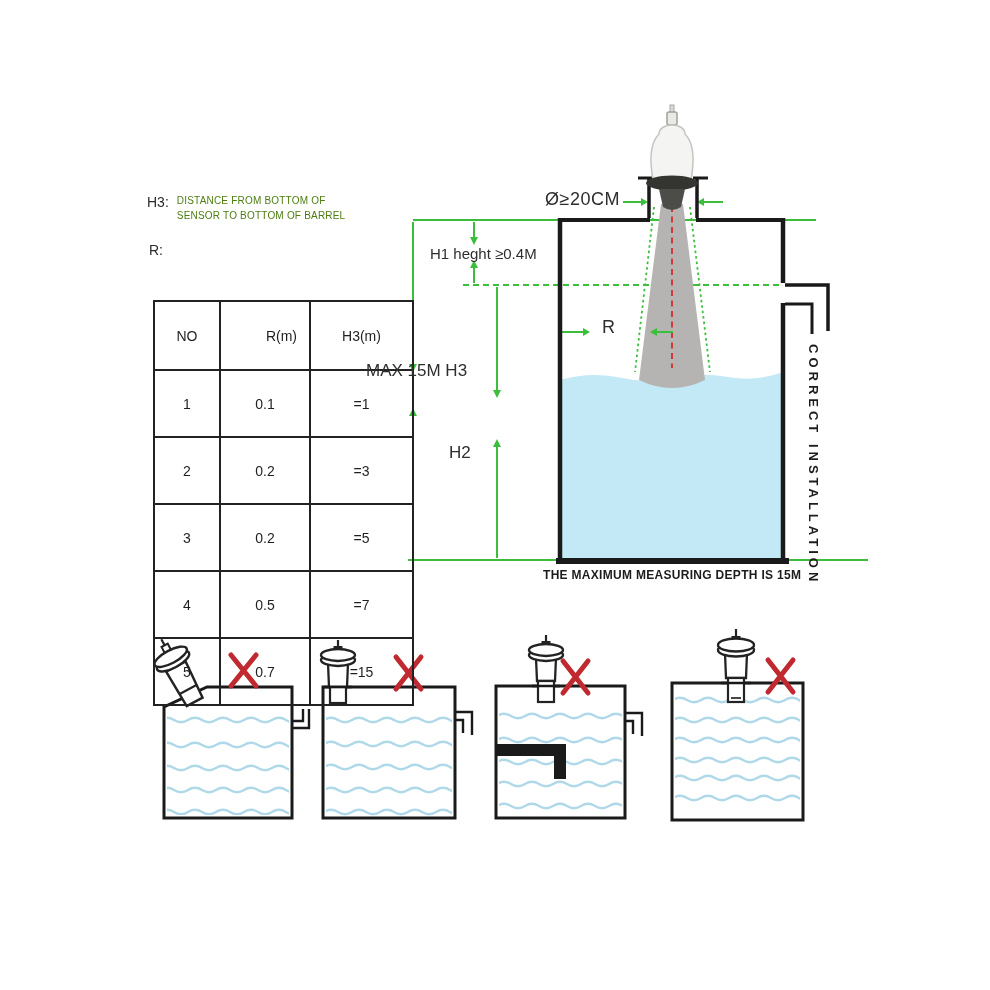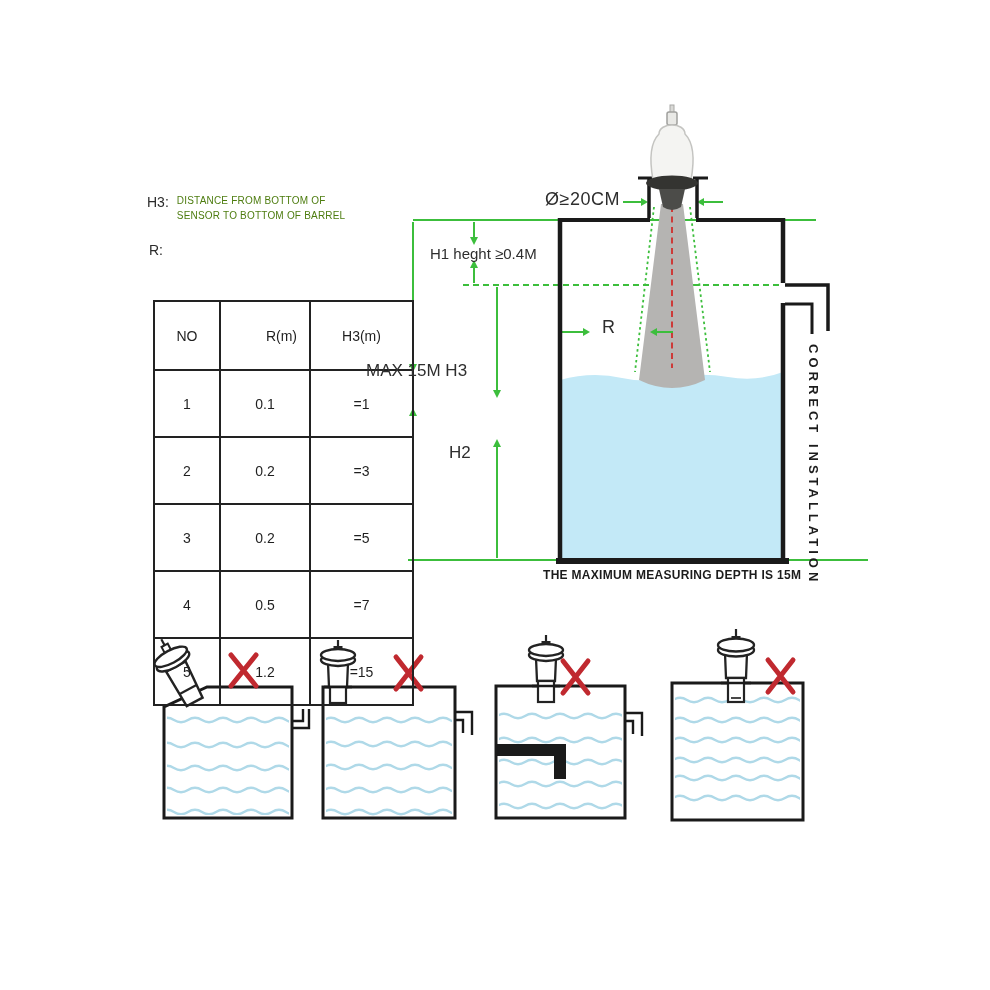--- a/index.html
+++ b/index.html
@@ -228,21 +228,21 @@
       <td>0.2</td>
       <td>=5</td>
     </tr>
     <tr>
       <td>4</td>
       <td>0.5</td>
       <td>=7</td>
     </tr>
     <tr>
       <td>5</td>
-      <td>1.2</td>
+      <td>0.7</td>
       <td>=15</td>
     </tr>
   </tbody>
     </table>
 
   <div class="abs lbl" style="left:545px;top:189px;font-size:18px;letter-spacing:.5px;">Ø≥20CM</div>
   <div class="abs lbl" style="left:430px;top:245px;font-size:15px;">H1 heght ≥0.4M</div>
   <div class="abs lbl" style="left:366px;top:361px;font-size:17px;">MAX 15M H3</div>
   <div class="abs lbl" style="left:449px;top:407px;font-size:17px;margin-top:36px;">H2</div>
   <div class="abs lbl" style="left:602px;top:317px;font-size:18px;">R</div>

